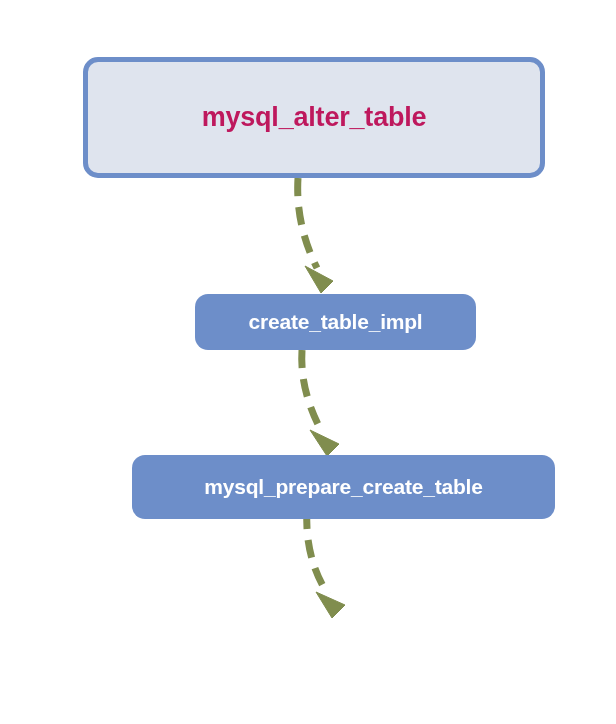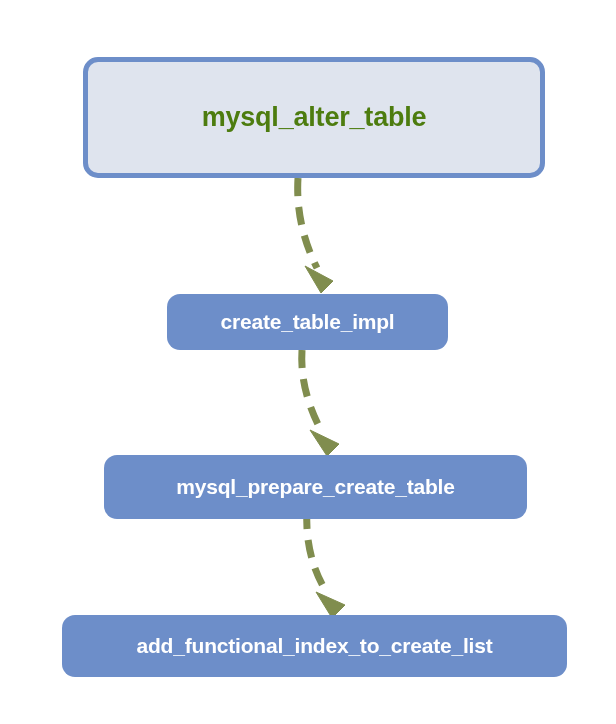--- a/index.html
+++ b/index.html
@@ -32,32 +32,33 @@
     display: flex;
     align-items: center;
     justify-content: center;
     text-align: center;
     white-space: nowrap;
   }
   .node-root {
     background: #dfe4ee;
     border: 5px solid #6d8ec9;
     border-radius: 15px;
-    color: #4d7c0f;
+    color: #be185d;
     font-size: 27px;
     font-weight: bold;
     letter-spacing: -0.2px;
   }
   .node-plain {
     background: #6d8ec9;
     border-radius: 13px;
     color: #ffffff;
     font-size: 21px;
     font-weight: bold;
     letter-spacing: -0.2px;
+    margin-left: 28px;
   }
   .node-label {
     display: block;
   }
   #n-root { left: 83px;  top: 57px;  width: 462px; height: 121px; }
   #n-1    { left: 167px; top: 294px; width: 281px; height: 56px;  }
   #n-2    { left: 104px; top: 455px; width: 423px; height: 64px;  }
   #n-3    { left: 62px;  top: 615px; width: 505px; height: 62px;  }
 </style>
 </head>
@@ -85,17 +86,14 @@
   </div>
 
   <div id="n-1" class="node node-plain">
     <span class="node-label">create_table_impl</span>
   </div>
 
   <div id="n-2" class="node node-plain">
     <span class="node-label">mysql_prepare_create_table</span>
   </div>
 
-  <div id="n-3" class="node node-plain">
-    <span class="node-label">add_functional_index_to_create_list</span>
-  </div>
 
 </div>
 
 </body></html>

